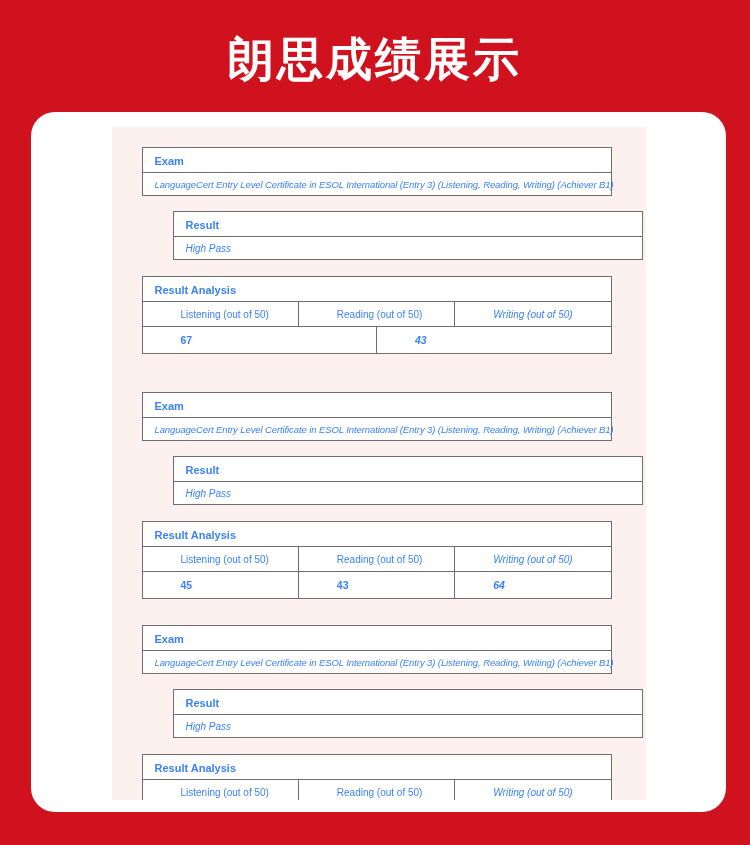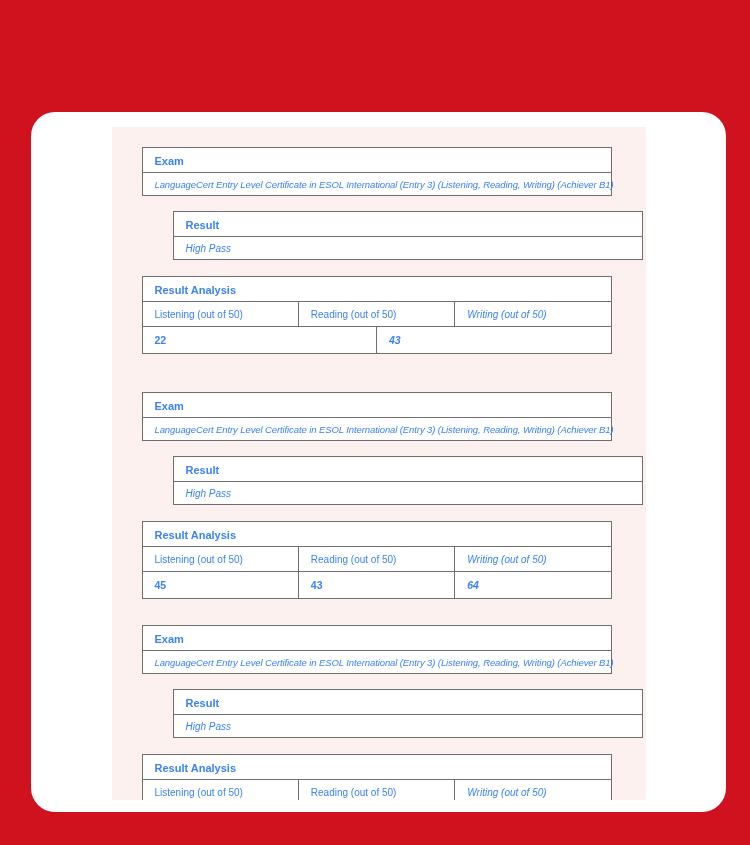--- a/index.html
+++ b/index.html
@@ -70,29 +70,33 @@
   }
   .exam-val { font-size: 9.5px; letter-spacing: -0.1px; white-space: nowrap; }
 
   .cols { display: flex; }
   .head-cols { border-bottom: 1px solid #6e6e6e; }
   .col {
     flex: 1;
     font-size: 10px;
     padding: 7px 10px 6px 12px;
     border-right: 1px solid #6e6e6e;
+    margin-left: 26px;
   }
   .col:last-child { border-right: none; font-style: italic; }
   .val-cols .col { font-weight: bold; font-size: 10.5px; padding: 7px 10px 7px 12px; }
 </style>
 </head>
 <body>
 
 <div class="page">
 
+  <div class="header">
+    <h1 class="page-title">朗思成绩展示</h1>
+  </div>
 
   <div class="card">
     <div class="sheet">
 
       <section class="block gap-a">
         <div class="box exam-box">
           <div class="box-head">Exam</div>
           <div class="box-val exam-val">LanguageCert Entry Level Certificate in ESOL International (Entry 3) (Listening, Reading, Writing) (Achiever B1)</div>
         </div>
         <div class="box result-box">
@@ -100,21 +104,21 @@
           <div class="box-val">High Pass</div>
         </div>
         <div class="box analysis-box">
           <div class="box-head">Result Analysis</div>
           <div class="cols head-cols">
             <div class="col">Listening (out of 50)</div>
             <div class="col">Reading (out of 50)</div>
             <div class="col">Writing (out of 50)</div>
           </div>
           <div class="cols val-cols">
-            <div class="col">22</div>
+            <div class="col">67</div>
             <div class="col">43</div>
           </div>
         </div>
       </section>
 
       <section class="block gap-b">
         <div class="box exam-box">
           <div class="box-head">Exam</div>
           <div class="box-val exam-val">LanguageCert Entry Level Certificate in ESOL International (Entry 3) (Listening, Reading, Writing) (Achiever B1)</div>
         </div>

